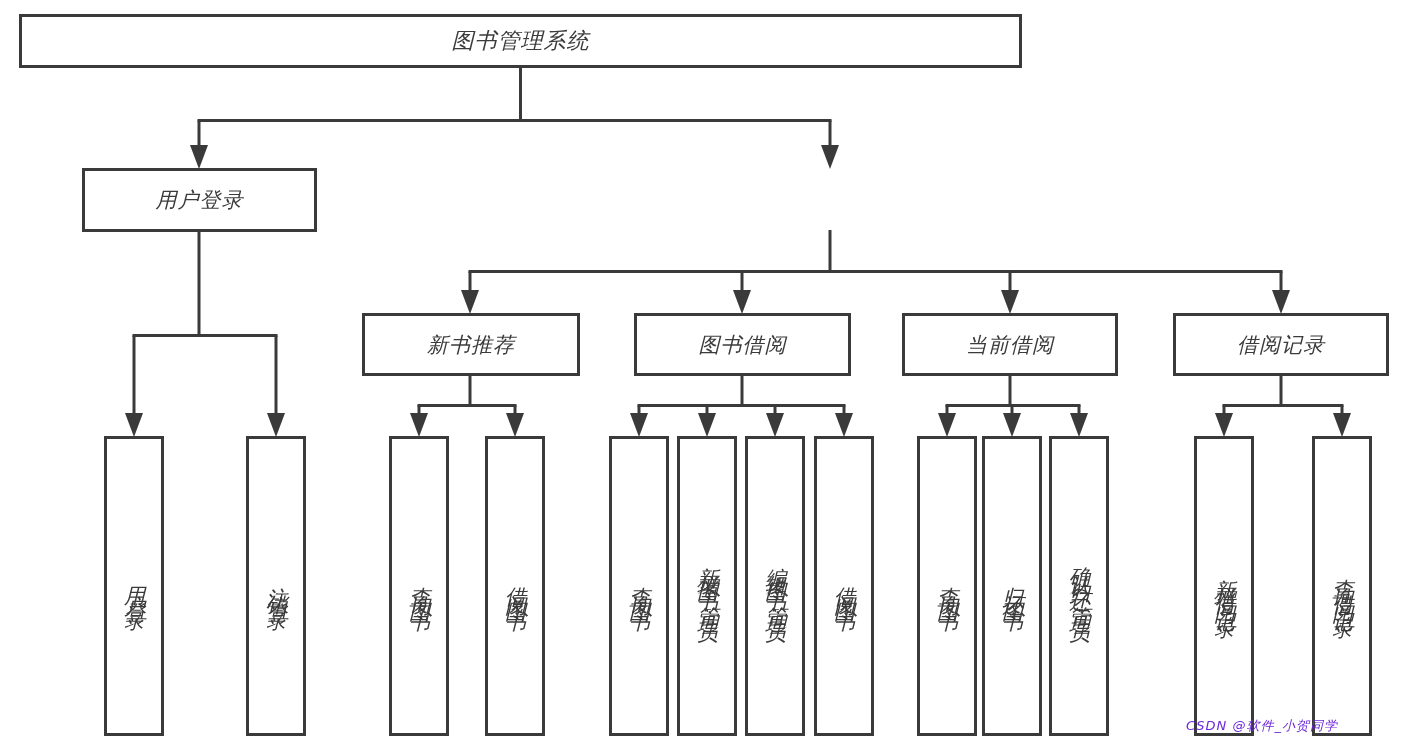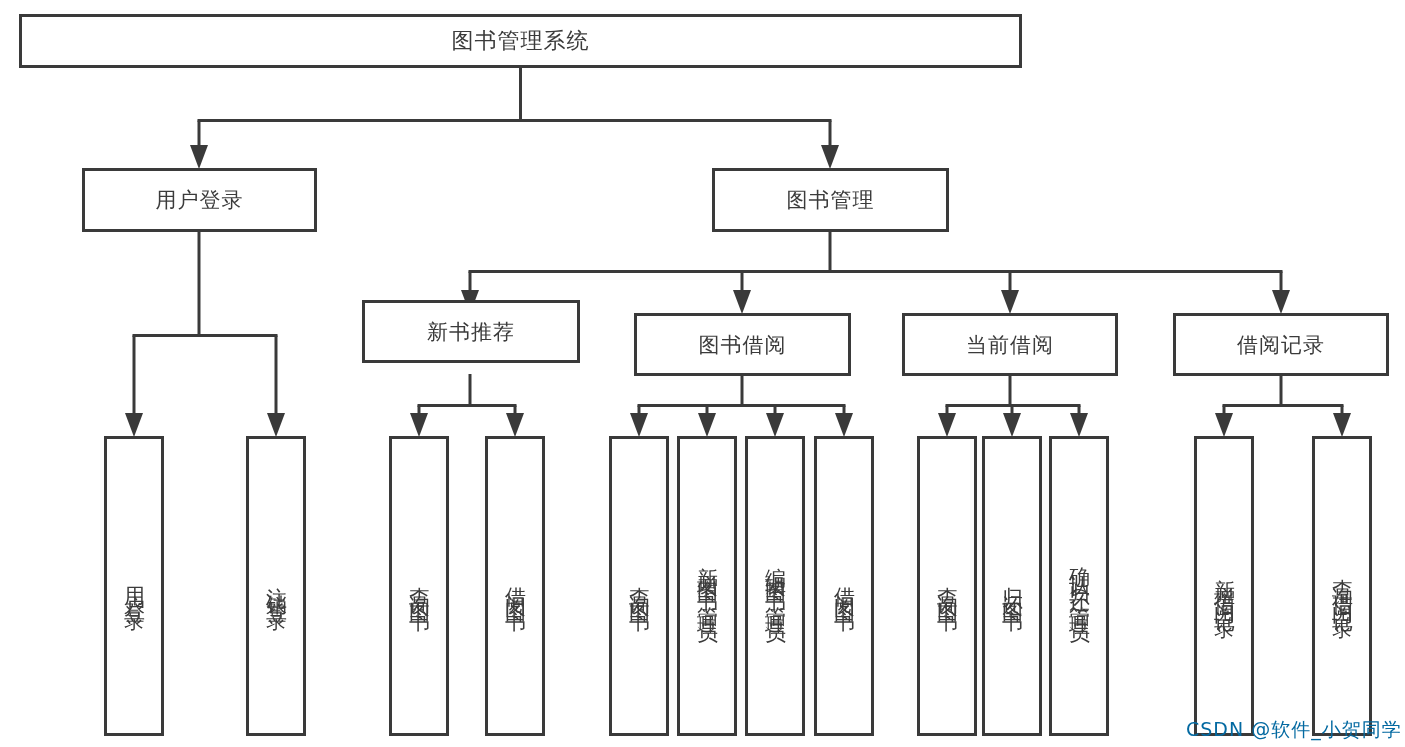--- a/index.html
+++ b/index.html
@@ -1,33 +1,33 @@
 <!DOCTYPE html>
 <html><head>
 <meta charset="utf-8">
 <style>
   html,body{margin:0;padding:0;background:#fff;}
   .stage{
     position:relative;width:1405px;height:747px;background:#fff;overflow:hidden;
-    font-family:"DejaVu Sans","Liberation Sans",sans-serif;color:#3b3b3b;
+    font-family:"DejaVu Sans","Liberation Sans",sans-serif;color:#3b3b3b;font-style:italic;
   }
   .connectors{position:absolute;left:0;top:0;z-index:1;}
   .node{
     position:absolute;box-sizing:border-box;border:3px solid #3a3a3a;background:#fff;
     display:flex;align-items:center;justify-content:center;z-index:2;
     color:#3b3b3b;white-space:nowrap;
   }
   .h-node{font-size:21px;letter-spacing:1px;}
   .root-node{font-size:22px;}
   .v-node{
     writing-mode:vertical-rl;text-orientation:mixed;
     font-size:21px;line-height:1;letter-spacing:8px;
   }
   .watermark{
-    position:absolute;z-index:3;font-size:19px;color:#0369a1;
+    position:absolute;z-index:3;font-size:13px;color:#6d28d9;
     letter-spacing:1px;white-space:nowrap;
   }
 </style>
 </head>
 <body>
 
 <div class="stage">
 
   <svg class="connectors" width="1405" height="747" viewBox="0 0 1405 747">
     <g stroke="#3a3a3a" stroke-width="3" fill="none">
@@ -94,23 +94,22 @@
       <path d="M1003 413 L1021 413 L1012 437 Z"></path>
       <path d="M1070 413 L1088 413 L1079 437 Z"></path>
       <path d="M1215 413 L1233 413 L1224 437 Z"></path>
       <path d="M1333 413 L1351 413 L1342 437 Z"></path>
     </g>
   </svg>
 
   <div class="node h-node root-node" style="left:19px;top:14px;width:1003px;height:54px;">图书管理系统</div>
 
   <div class="node h-node" style="left:82px;top:168px;width:235px;height:64px;">用户登录</div>
-  <div class="node h-node" style="left:712px;top:168px;width:237px;height:64px;">图书管理</div>
 
-  <div class="node h-node" style="left:362px;top:300px;width:218px;height:63px;">新书推荐</div>
+  <div class="node h-node" style="left:362px;top:313px;width:218px;height:63px;">新书推荐</div>
   <div class="node h-node" style="left:902px;top:313px;width:216px;height:63px;">当前借阅</div>
   <div class="node h-node" style="left:634px;top:313px;width:217px;height:63px;">图书借阅</div>
   <div class="node h-node" style="left:1173px;top:313px;width:216px;height:63px;">借阅记录</div>
 
   <div class="node v-node" style="left:104px;top:436px;width:60px;height:300px;">用户登录</div>
   <div class="node v-node" style="left:246px;top:436px;width:60px;height:300px;">注销登录</div>
 
   <div class="node v-node" style="left:389px;top:436px;width:60px;height:300px;">查询图书</div>
   <div class="node v-node" style="left:485px;top:436px;width:60px;height:300px;">借阅图书</div>
 

